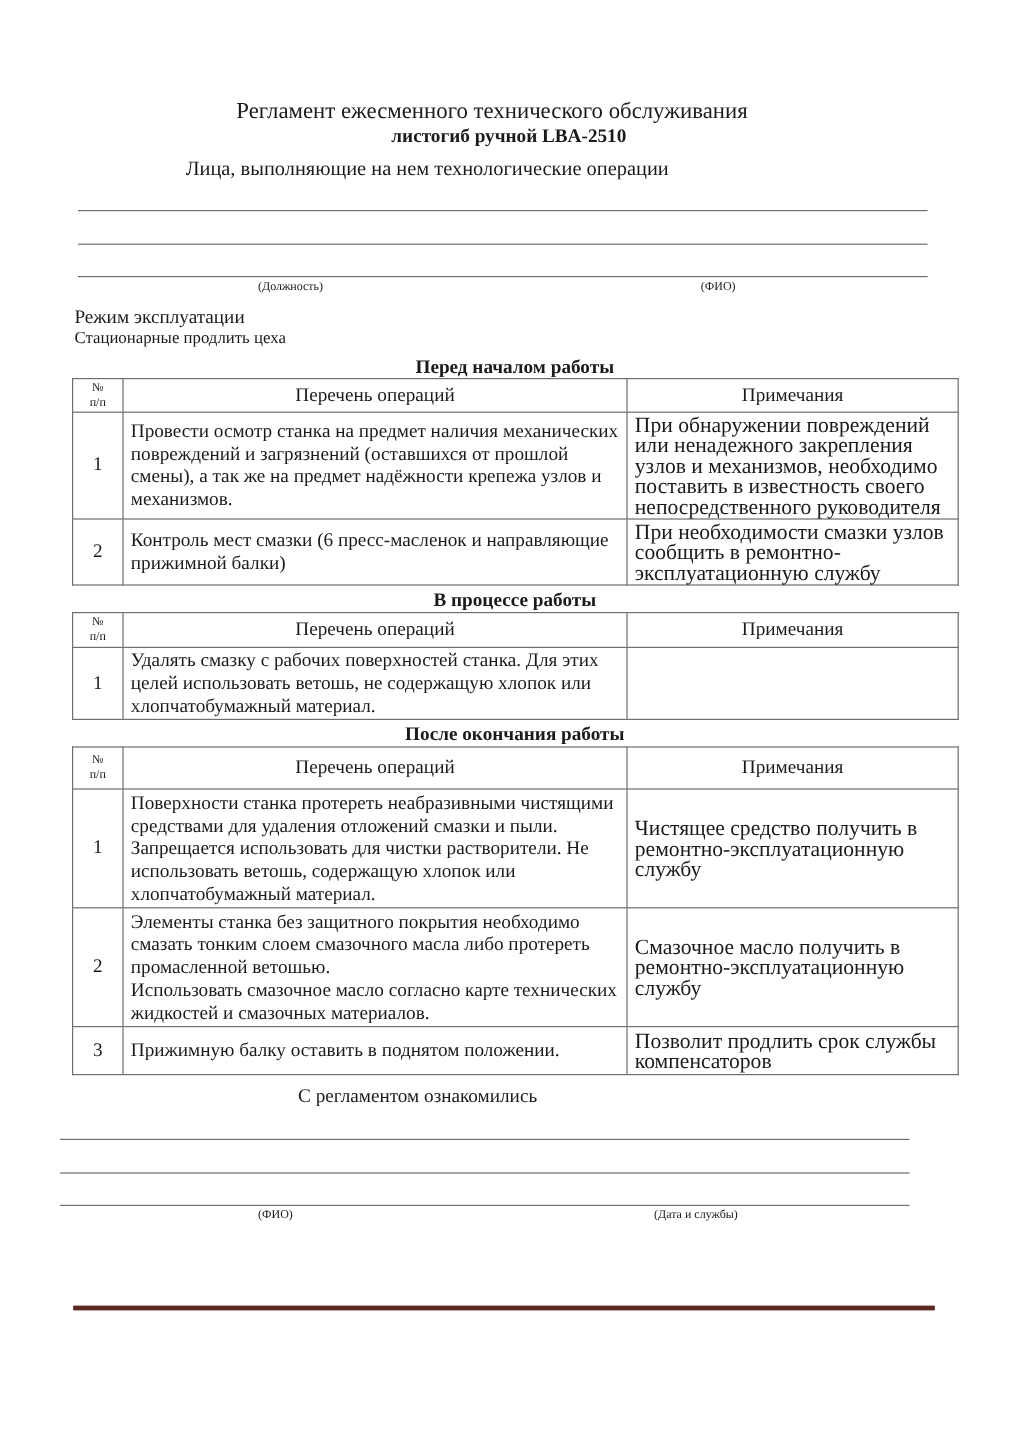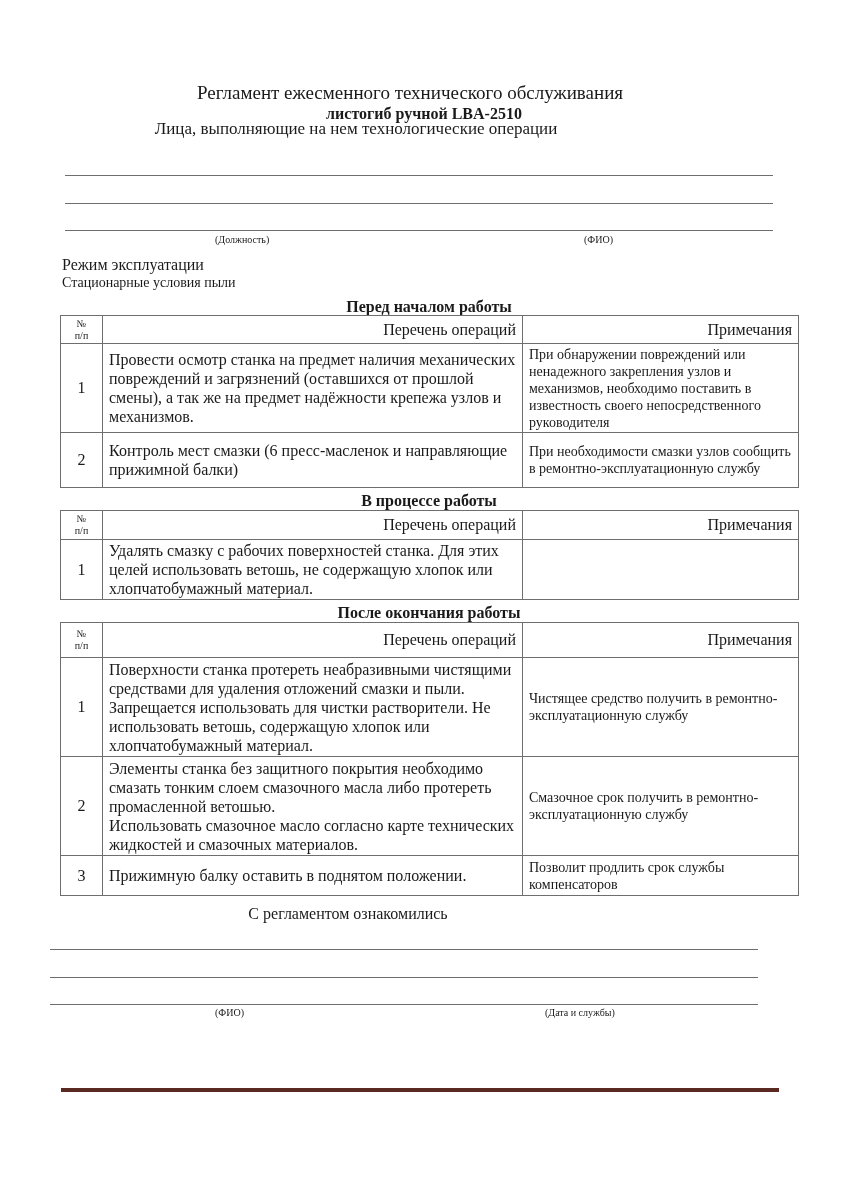--- a/index.html
+++ b/index.html
@@ -4,60 +4,60 @@
   <style>
     html, body { margin: 0; padding: 0; background: #ffffff; }
     body {
       width: 848px; height: 1200px; position: relative; overflow: hidden;
       font-family: "Liberation Serif", "DejaVu Serif", serif; color: #1a1a1a;
     }
     .abs { position: absolute; }
     .center { text-align: center; }
     .title { left: 0; width: 820px; top: 82px; font-size: 19px; line-height: 22px; }
     .subtitle { left: 0; width: 848px; top: 104px; font-size: 16px; font-weight: bold; line-height: 20px; }
-    .persons { left: 0; width: 712px; top: 118px; font-size: 17px; line-height: 22px; font-family: Liberation Serif, serif; }
+    .persons { left: 0; width: 712px; top: 130px; font-size: 17px; line-height: 22px; font-family: Liberation Serif, serif; }
     .hline { height: 0; border-top: 1.5px solid #6e6e6e; }
     .small-cap { font-size: 10px; line-height: 12px; }
     .mode-label { left: 62px; top: 256px; font-size: 16px; text-align: right; }
     .mode-value { left: 62px; top: 275px; font-size: 14px; }
     .section-title { left: 60px; width: 738px; font-size: 16px; line-height: 20px; font-weight: bold; }
     table.ops {
       position: absolute; left: 60px; width: 738px;
       border-collapse: collapse; table-layout: fixed;
     }
     table.ops td, table.ops th {
       border: 1.5px solid #6e6e6e; padding: 0 6px; vertical-align: middle;
       font-weight: normal;
     }
     table.ops th.num { font-size: 10px; line-height: 12px; text-align: center; padding: 0; }
-    table.ops th.head { font-size: 16px; text-align: right; }
+    table.ops th.head { font-size: 16px; text-align: center; }
     table.ops td.num { text-align: center; font-size: 16px; padding: 0; }
     table.ops td.op { font-size: 16px; line-height: 19px; margin-top: 40px; }
-    table.ops td.note { font-size: 14px; line-height: 17px; }
+    table.ops td.note { font-size: 18px; line-height: 17px; }
     col.c1 { width: 42px; }
     col.c2 { width: 420px; }
     col.c3 { width: 276px; }
     .sign-title { left: 0; width: 696px; top: 905px; font-size: 16px; }
     .brown-rule { left: 61px; top: 1088px; width: 718px; height: 4px; background: #5a2a22; }
   </style>
 </head>
 <body>
 
 <div class="abs title center">Регламент ежесменного технического обслуживания</div>
 <div class="abs subtitle center">листогиб ручной LBA-2510</div>
 <div class="abs persons center">Лица, выполняющие на нем технологические операции</div>
 
 <div class="abs hline" style="left:65px; top:175px; width:708px;"></div>
 <div class="abs hline" style="left:65px; top:203px; width:708px;"></div>
 <div class="abs hline" style="left:65px; top:230px; width:708px;"></div>
 <div class="abs small-cap" style="left:215px; top:234px;">(Должность)</div>
 <div class="abs small-cap" style="left:584px; top:234px;">(ФИО)</div>
 
 <div class="abs mode-label">Режим эксплуатации</div>
-<div class="abs mode-value">Стационарные условия пыли</div>
+<div class="abs mode-value">Стационарные продлить цеха</div>
 
 <div class="abs section-title center" style="top:297px;">Перед началом работы</div>
 <table class="ops" style="top:315px;">
   <colgroup>
       <col class="c1">
       <col class="c2">
       <col class="c3">
     </colgroup>
   <tbody>
       <tr style="height:28px;">
@@ -113,21 +113,21 @@
     <th class="head">Примечания</th>
   </tr>
   <tr style="height:99px;">
     <td class="num">1</td>
     <td class="op">Поверхности станка протереть неабразивными чистящими средствами для удаления отложений смазки и пыли. Запрещается использовать для чистки растворители. Не использовать ветошь, содержащую хлопок или хлопчатобумажный материал.</td>
     <td class="note">Чистящее средство получить в ремонтно-эксплуатационную службу</td>
   </tr>
   <tr style="height:99px;">
     <td class="num">2</td>
     <td class="op"><span>Элементы станка без защитного покрытия необходимо смазать тонким слоем смазочного масла либо протереть промасленной ветошью.</span><br><span>Использовать смазочное масло согласно карте технических жидкостей и смазочных материалов.</span></td>
-    <td class="note">Смазочное срок получить в ремонтно-эксплуатационную службу</td>
+    <td class="note">Смазочное масло получить в ремонтно-эксплуатационную службу</td>
   </tr>
   <tr style="height:40px;">
     <td class="num">3</td>
     <td class="op">Прижимную балку оставить в поднятом положении.</td>
     <td class="note">Позволит продлить срок службы компенсаторов</td>
   </tr>
 </tbody>
   </table>
 
 <div class="abs sign-title center">С регламентом ознакомились</div>

